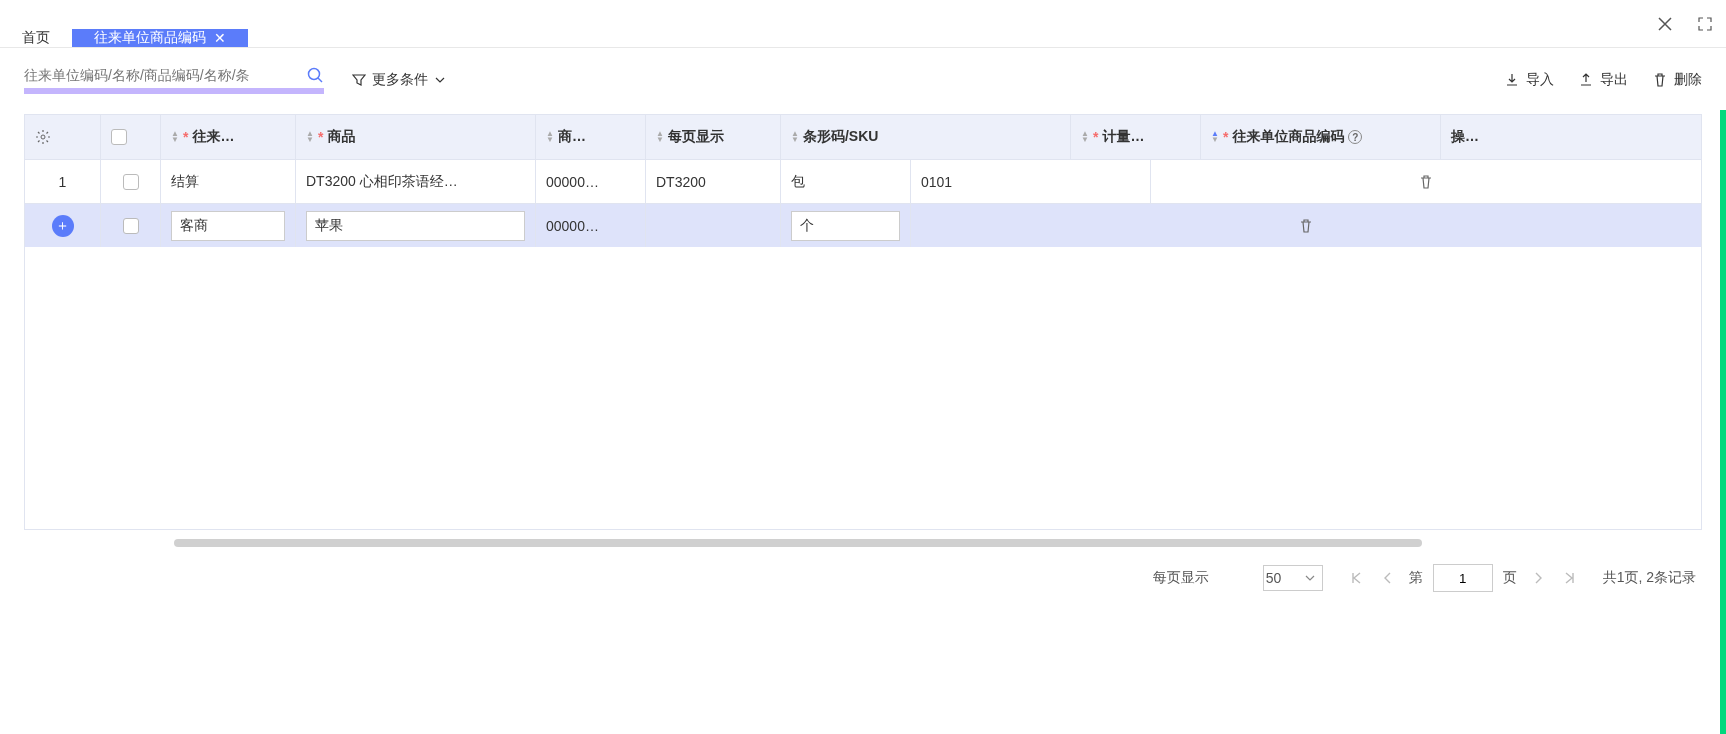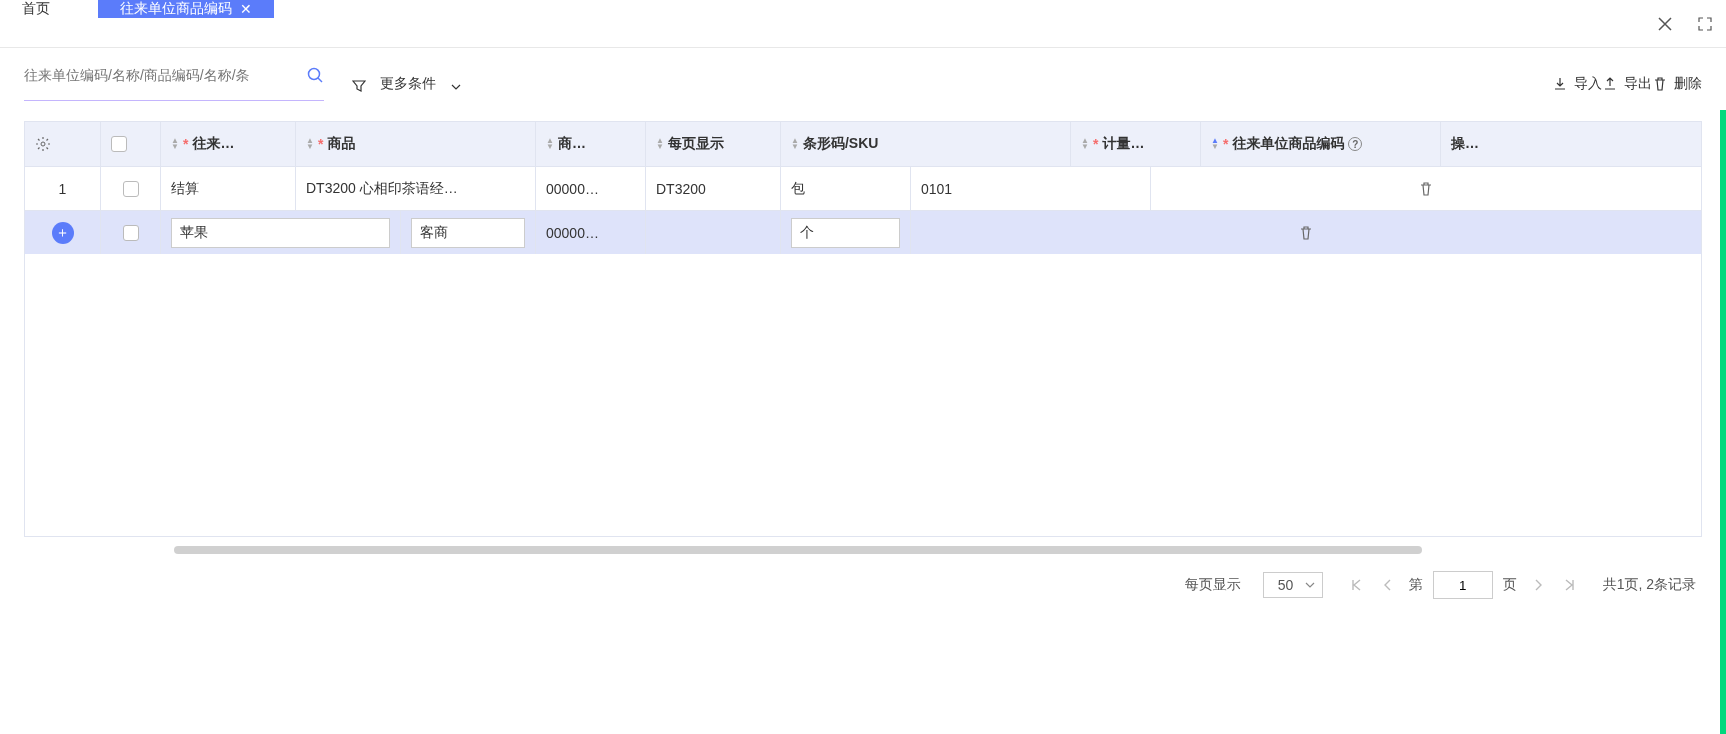--- a/index.html
+++ b/index.html
@@ -1,34 +1,34 @@
 <!DOCTYPE html>
 <html><head>
 <meta charset="utf-8">
 <style>
   * { box-sizing: border-box; margin: 0; padding: 0; }
   body { font-family: "Microsoft YaHei", Arial, sans-serif; font-size: 14px; color: #333; background: #fff; }
   
   
-  .tab-bar { display: flex; align-items: flex-start; border-bottom: 1px solid #e8e8e8; height: 48px; position: relative; gap: 26px; }
+  .tab-bar { display: flex; align-items: flex-end; border-bottom: 1px solid #e8e8e8; height: 48px; position: relative; }
   .tab { display: flex; align-items: center; padding: 0 22px; cursor: pointer; gap: 8px; }
   .tab.home { color: #333; }
   .tab.active { background: #5b7cfa; color: #fff; }
   .tab-close { color: #fff; font-size: 14px; cursor: pointer; }
   .tab-bar-actions { position: absolute; right: 10px; top: 0; height: 100%; display: flex; align-items: center; gap: 18px; }
   .tab-bar-actions .icon-btn { width: 22px; height: 22px; display: flex; align-items: center; justify-content: center; cursor: pointer; color: #555; }
   
   
   .toolbar { display: flex; align-items: center; padding: 18px 24px 12px 24px; gap: 28px; }
-  .search-wrap { display: flex; align-items: center; border-bottom: 1px solid #c4b5fd; width: 300px; padding-bottom: 16px; }
+  .search-wrap { display: flex; align-items: center; border-bottom: 6px solid #c4b5fd; width: 300px; padding-bottom: 4px; }
   .search-wrap input { border: none; outline: none; flex: 1; font-size: 14px; background: transparent; }
   .search-wrap .search-icon { color: #5b7cfa; cursor: pointer; }
-  .more-filter { display: flex; align-items: flex-end; gap: 14px; cursor: pointer; color: #333; }
+  .more-filter { display: flex; align-items: center; gap: 6px; cursor: pointer; color: #333; }
   .toolbar-spacer { flex: 1; }
-  .toolbar-right { display: flex; align-items: flex-end; }
+  .toolbar-right { display: flex; align-items: flex-end; gap: 24px; }
   .toolbar-btn { display: flex; align-items: center; gap: 6px; cursor: pointer; color: #333; }
   
   
   .table-container { margin: 8px 24px 0 24px; border: 1px solid #e0e4f0; overflow: hidden; }
   .table-header { display: flex; background: #edf0fa; height: 44px; }
   .th { display: flex; align-items: center; padding: 0 10px; border-right: 1px solid #e0e4f0; font-weight: 600; color: #333; gap: 4px; white-space: nowrap; overflow: hidden; text-overflow: ellipsis; }
   .th:last-child { border-right: none; }
   .req { color: #f56c6c; }
   .sort-icons { display: inline-flex; flex-direction: column; font-size: 8px; line-height: 6px; color: #aaa; }
   .sort-icons .up.active { color: #5b7cfa; }
@@ -57,21 +57,21 @@
   .add-btn { width:22px; height:22px; border-radius:50%; background:#5b7cfa; color:#fff; display:flex;align-items:center;justify-content:center; cursor:pointer; font-size:14px;}
   
   .cell-input { width:100%; height:30px; border:1px solid #ccc; background:#fff; padding:0 8px; display:flex; align-items:center; overflow:hidden; text-overflow:ellipsis;}
   
   
   .hscroll { height: 14px; background: #fff; margin: 6px 24px 0 24px; position:relative;}
   .hscroll-track { position:absolute; left:150px; right:280px; top:3px; height:8px; border-radius:4px; background:#d0d0d0;}
   
   
   .pagination { display: flex; align-items: center; justify-content: flex-end; gap: 22px; padding: 14px 30px; color:#555;}
-  .page-select { display:flex; align-items:center; border:1px solid #ccc; padding:4px 22px 4px 14px; position:relative; cursor:pointer; min-width:60px;}
+  .page-select { display:flex; align-items:center; border:1px solid #ccc; padding:4px 22px 4px 2px; position:relative; cursor:pointer; min-width:60px;margin-left:32px;}
   .page-select .chev { position:absolute; right:6px; color:#888;}
   .page-nav { display:flex; align-items:center; gap:10px;}
   .page-nav .nav-btn { color:#bbb; cursor:pointer; padding:4px;}
   .page-input { width:60px; height:28px; border:1px solid #ccc; text-align:center;}
   
   .right-edge { position:fixed; right:0; top:110px; bottom:0; width:6px; background:#00d97e;}
   
   svg { display:block; }
 </style>
 </head>
@@ -245,25 +245,25 @@
       </div>
     </div>
 
     <div class="row highlight">
       <div class="td col-idx center">
         <div class="add-btn">＋</div>
       </div>
       <div class="td col-check center">
           <div class="checkbox"></div>
         </div>
+      <div class="td col-partner">
+        <div class="cell-input">客商</div>
+      </div>
       <div class="td col-product">
         <div class="cell-input">苹果</div>
-      </div>
-      <div class="td col-partner">
-        <div class="cell-input">客商</div>
       </div>
       <div class="td col-prodcode">00000…</div>
       <div class="td col-spec"></div>
       <div class="td col-unit">
         <div class="cell-input">个</div>
       </div>
       <div class="td col-op center">
         <span class="trash-icon">
           <svg width="16" height="16" viewBox="0 0 16 16">
               <path d="M3 4h10M6 4V2h4v2M5 4l1 10h4l1-10" stroke="#666" stroke-width="1.2" fill="none"></path>

